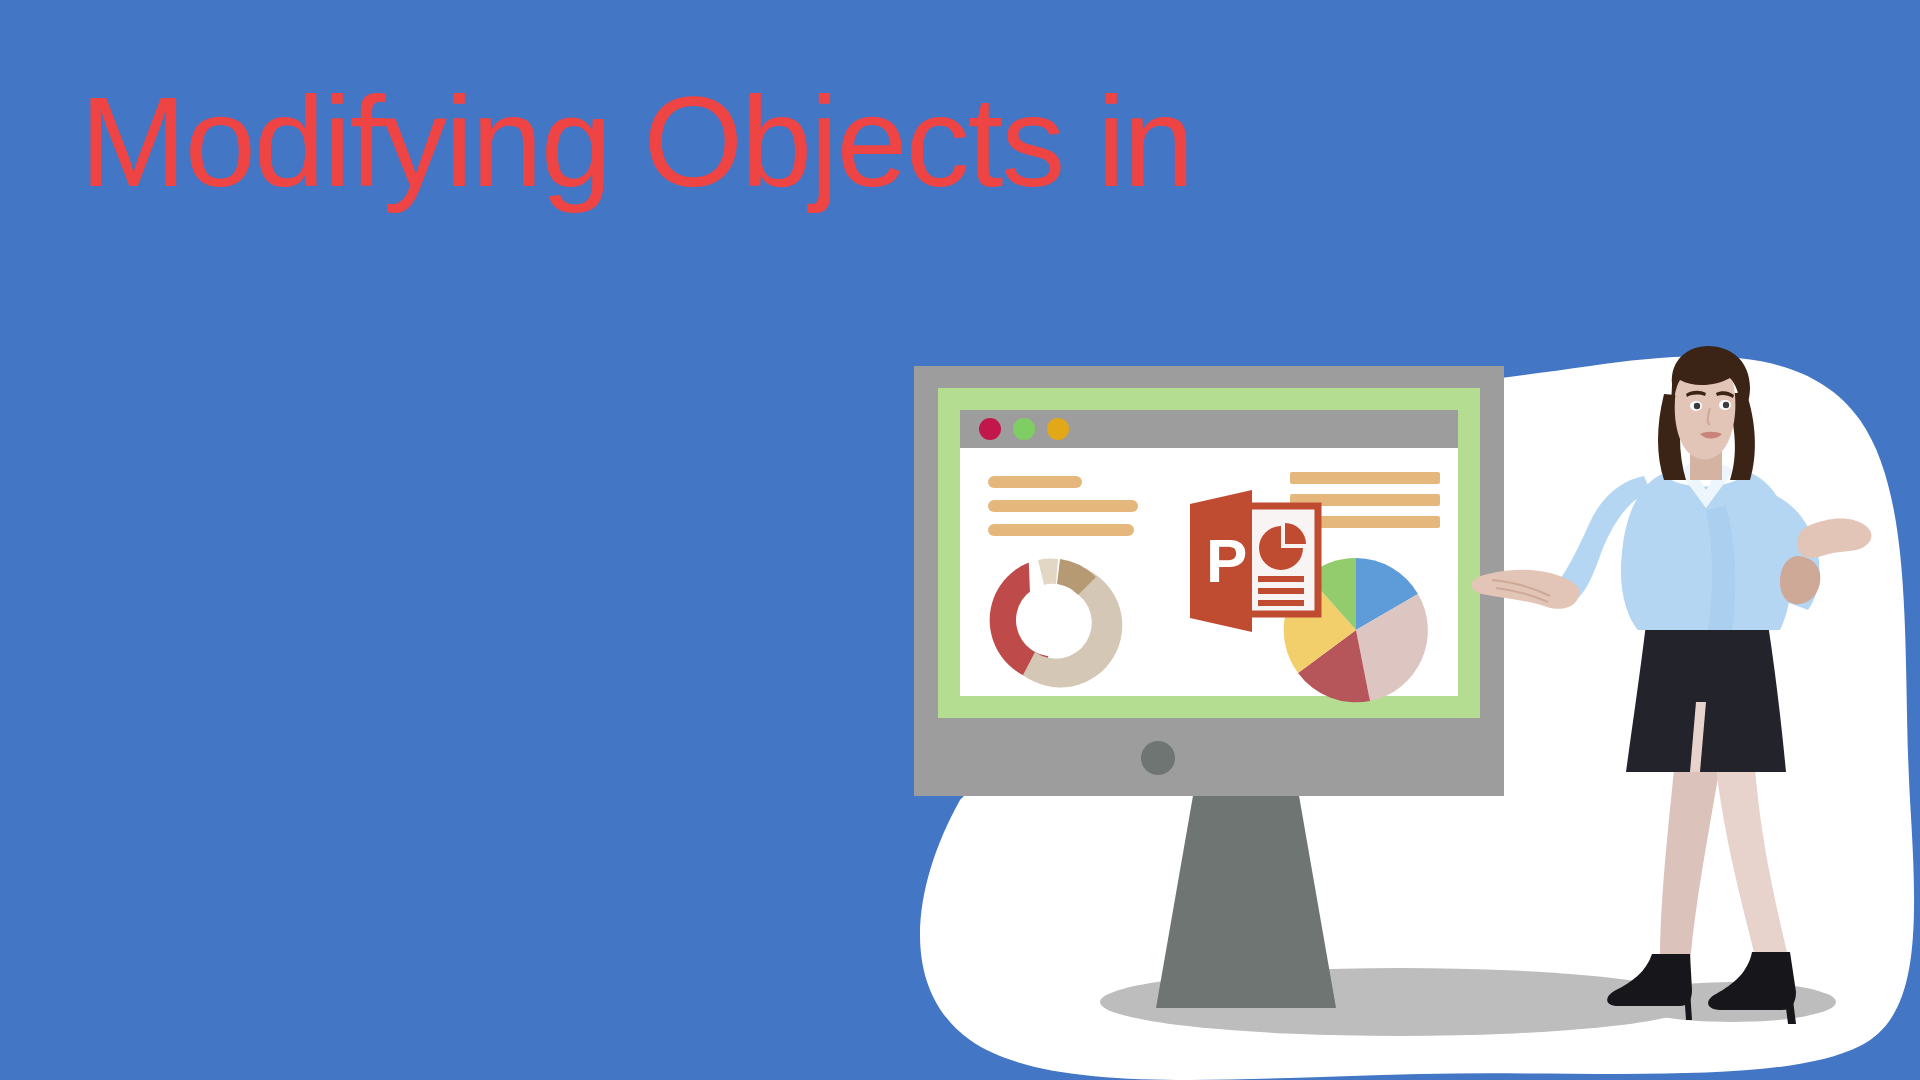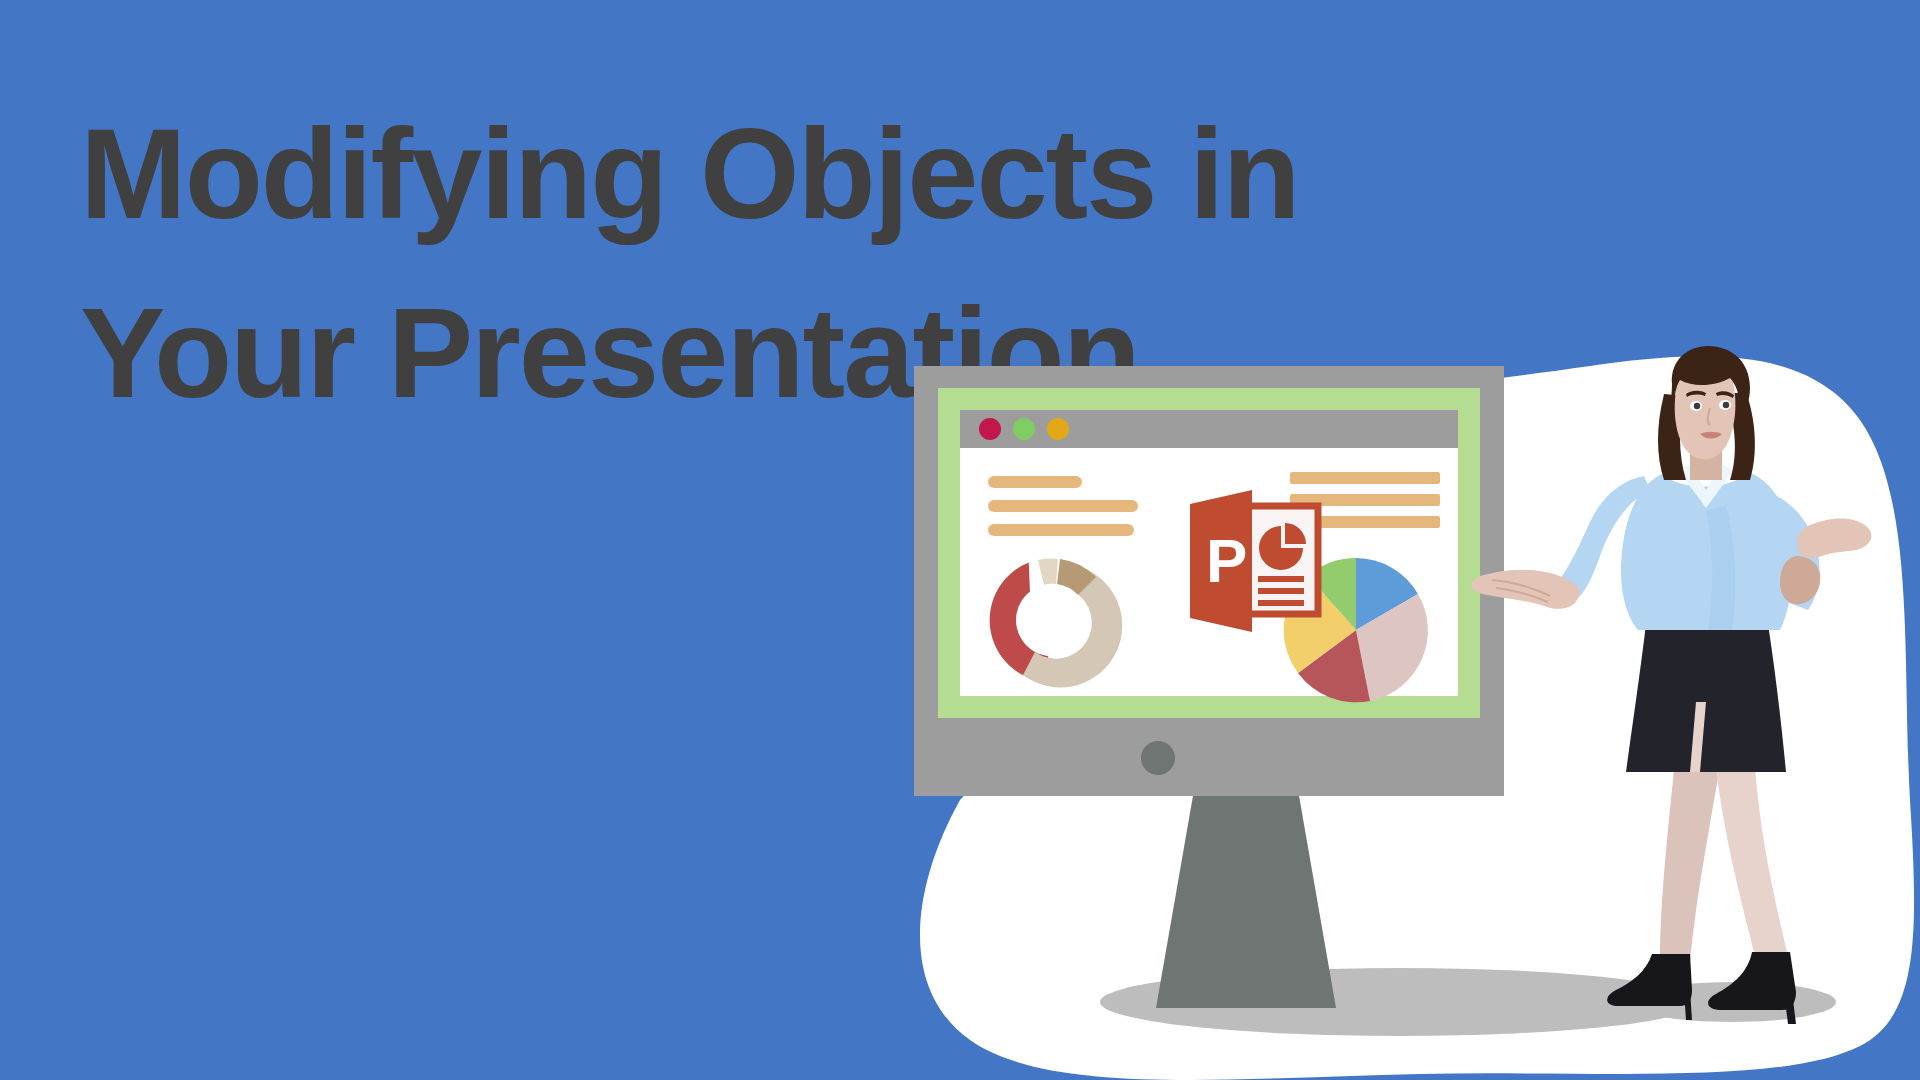--- a/index.html
+++ b/index.html
@@ -19,28 +19,27 @@
     inset: 0;
     background: #4376c4;
   }
   #title-block {
     position: absolute;
     left: 80px;
     top: 68px;
     width: 1180px;
   }
   .title-line {
-    color: #404040;
+    color: #ef4444;
     font-family: "Liberation Sans", sans-serif;
-    font-weight: bold;
+    font-weight: normal;
     font-size: 128px;
     line-height: 1.15;
     letter-spacing: -2px;
     white-space: nowrap;
-    margin-top: 32px;
   }
   #illustration {
     position: absolute;
     left: 900px;
     top: 330px;
     width: 1020px;
     height: 750px;
   }
   #illustration svg {
     display: block;
@@ -50,21 +49,20 @@
 </style>
 </head>
 <body>
 
 <div id="slide">
 
   <div id="slide-bg"></div>
 
   <div id="title-block">
     <div class="title-line">Modifying Objects in</div>
-    <div class="title-line">Your Presentation</div>
   </div>
 
   <div id="illustration">
     <svg viewBox="0 0 1020 750" xmlns="http://www.w3.org/2000/svg">
 
       <path fill="#ffffff" d="M 60 470
                C 10 560, 0 660, 70 710
                C 150 766, 330 748, 520 744
                C 690 740, 880 756, 960 716
                C 1020 686, 1018 600, 1010 470

